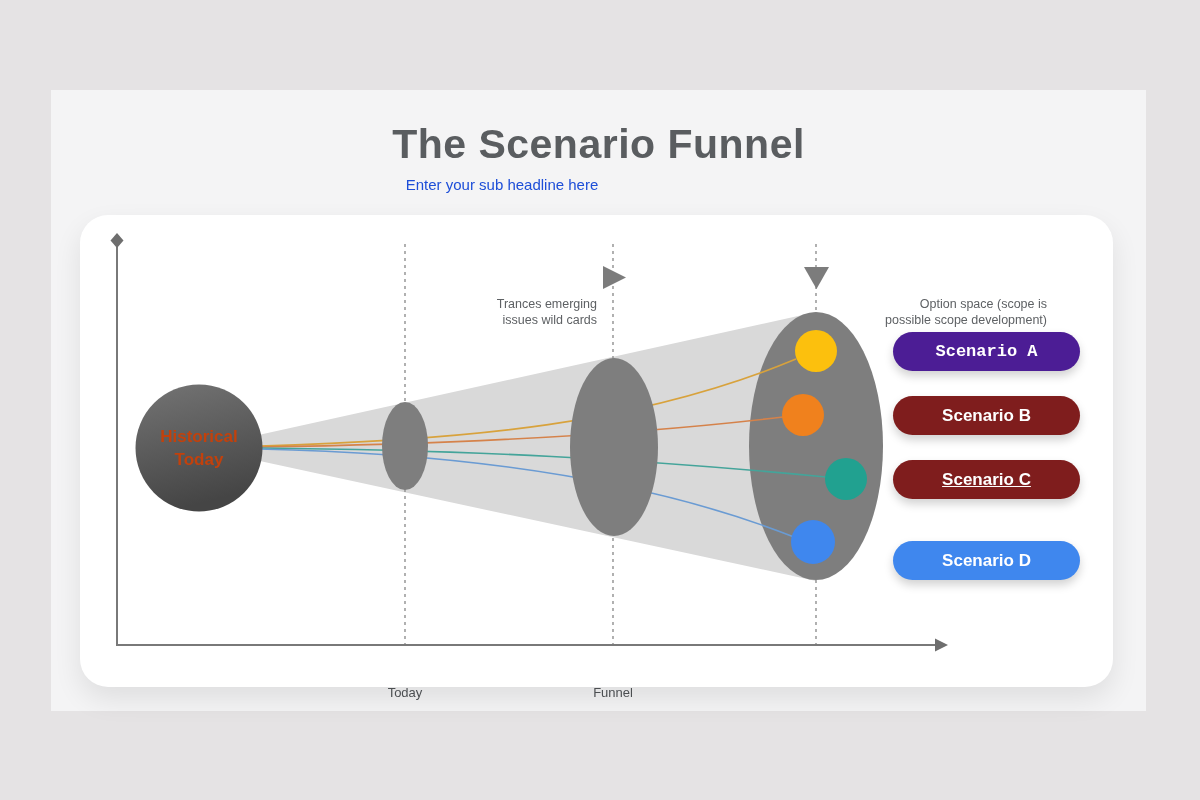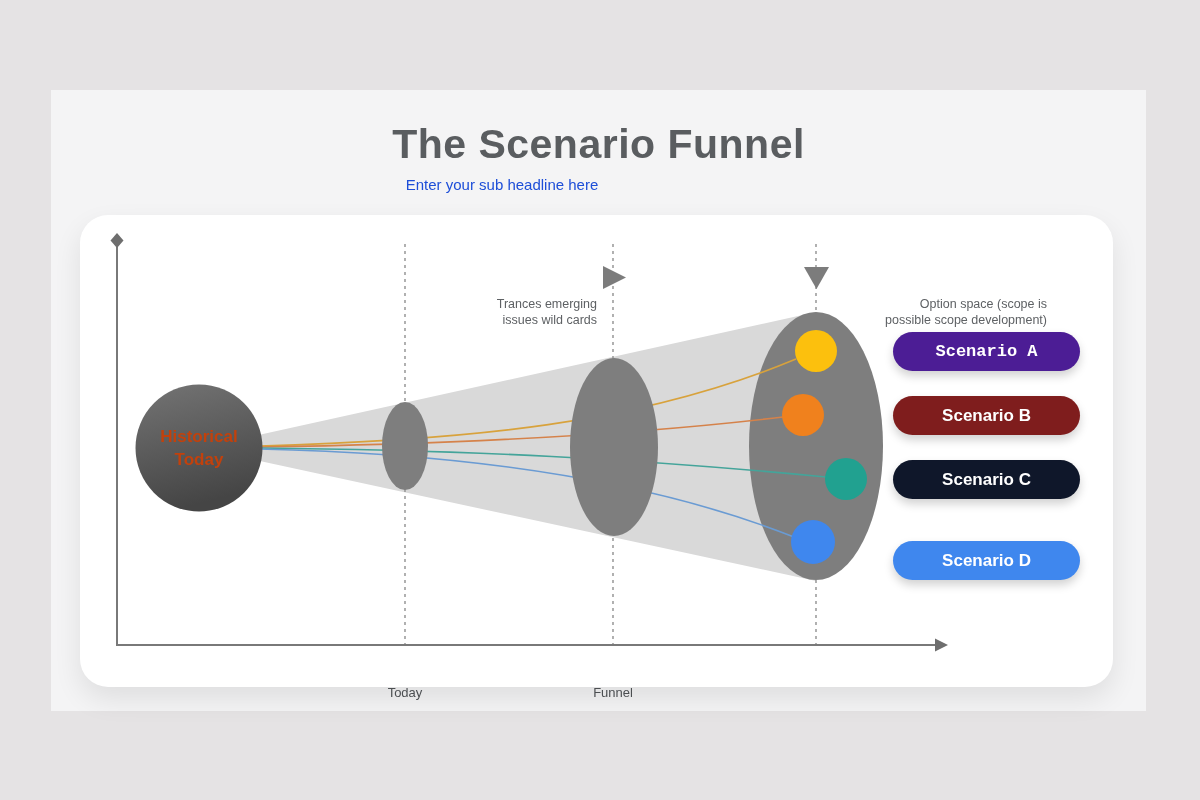--- a/index.html
+++ b/index.html
@@ -164,14 +164,14 @@
 <div class="annotation right-note">
   <div>Option space (scope is</div>
   <div>possible scope development)</div>
 </div>
 
 <div class="axis-label today">Today</div>
 <div class="axis-label future">Funnel</div>
 
 <div class="pill a" style="background-color: #4c1d95; font-family: Liberation Mono, monospace;">Scenario A</div>
 <div class="pill b" style="background-color: #7f1d1d;">Scenario B</div>
-<div class="pill c" style="background-color: #0f172a;">Scenario C</div>
+<div class="pill c" style="background-color: #7f1d1d; text-decoration: underline;">Scenario C</div>
 <div class="pill d" style="background-color: rgb(63, 135, 238);">Scenario D</div>
 
 </body></html>

